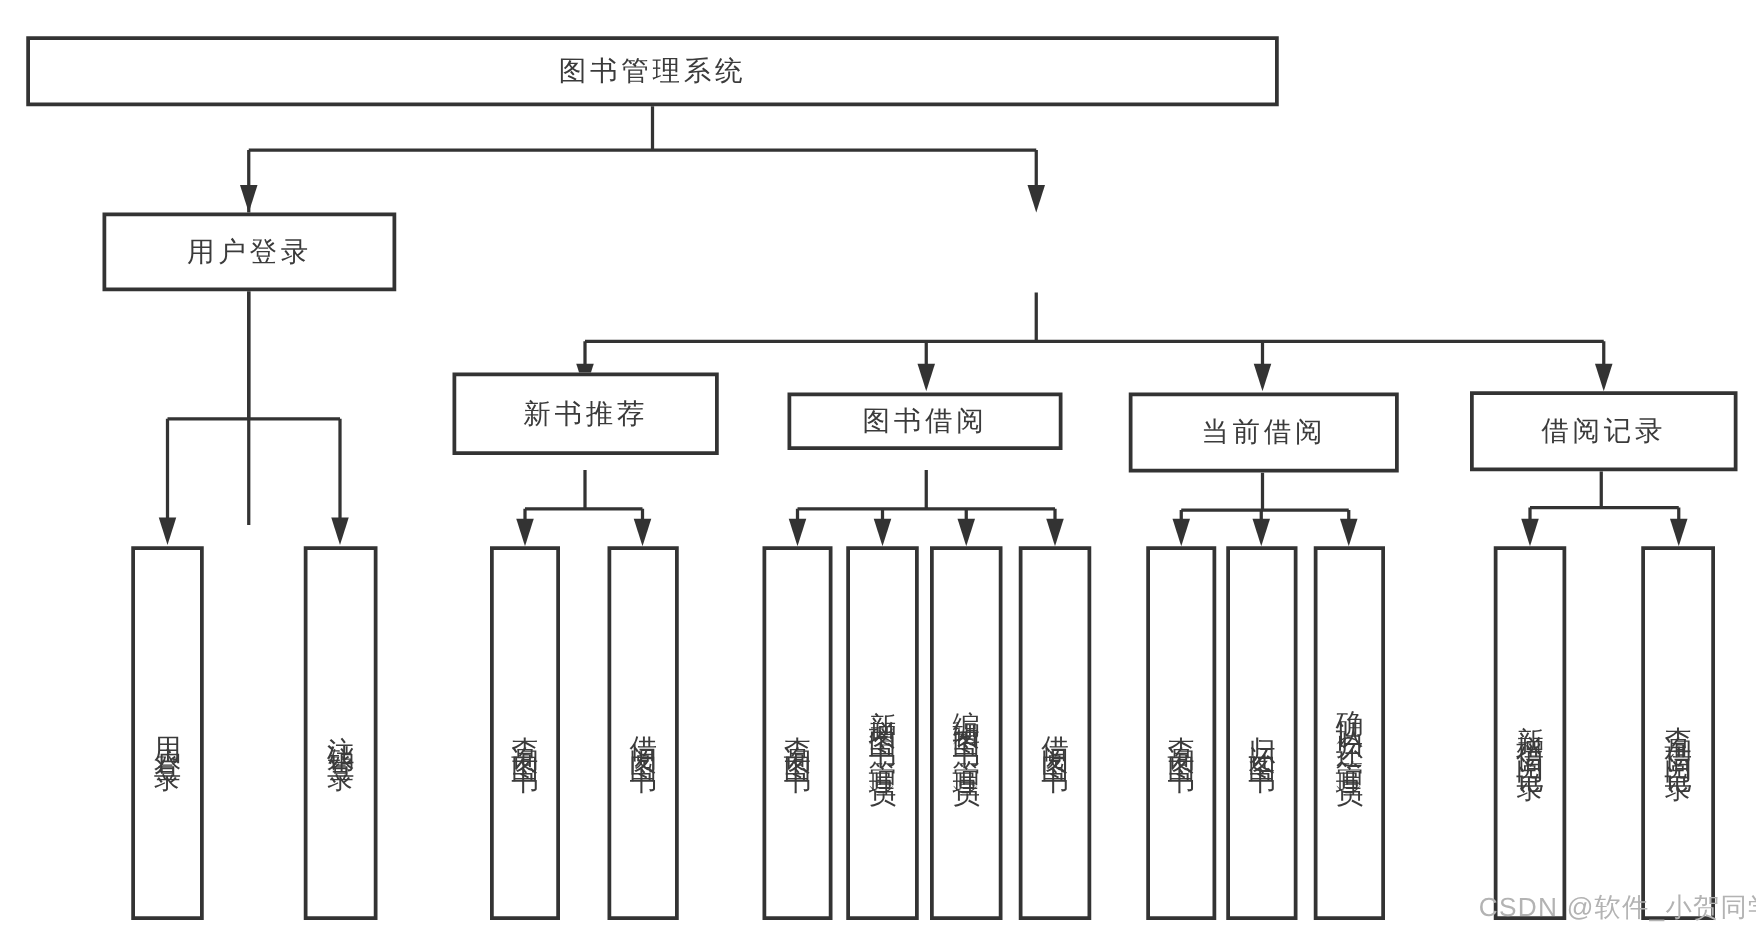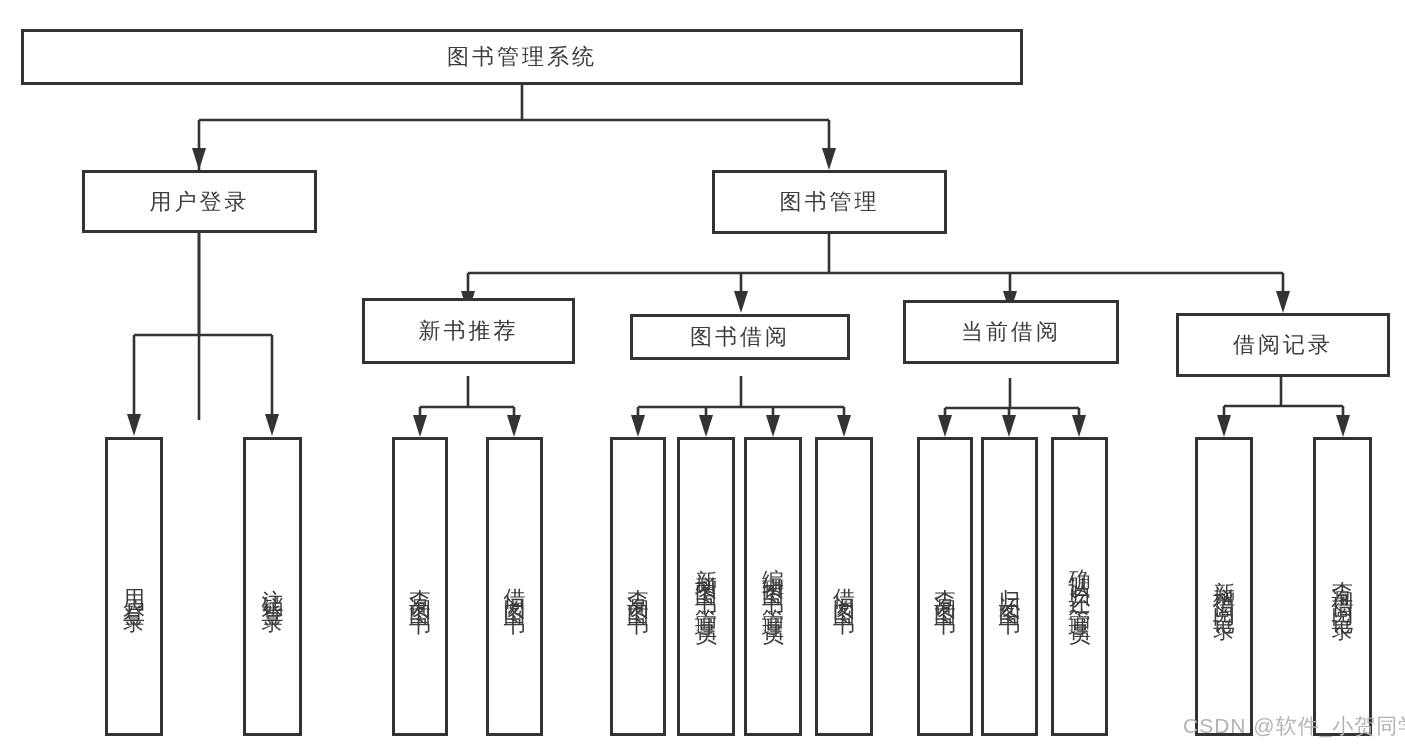--- a/index.html
+++ b/index.html
@@ -30,21 +30,21 @@
     letter-spacing:8px;
     line-height:1.1;
     white-space:nowrap;
   }
   
   .n-root{left:21px;top:13px;width:1002px;height:56px;margin-top:16px;}
   .n-l2a{left:82px;top:170px;width:235px;height:63px;}
   .n-l2b{left:712px;top:170px;width:235px;height:64px;}
   .n-l3a{left:362px;top:298px;width:213px;height:66px;}
   .n-l3b{left:630px;top:314px;width:220px;height:46px;}
-  .n-l3c{left:903px;top:300px;width:216px;height:64px;text-align:right;}
+  .n-l3c{left:903px;top:314px;width:216px;height:64px;text-align:right;}
   .n-l3d{left:1176px;top:313px;width:214px;height:64px;}
   .v{top:437px;height:299px;}
   .n-g1a{left:105px;width:58px;}
   .n-g1b{left:243px;width:59px;}
   .n-g2a{left:392px;width:56px;}
   .n-g2b{left:486px;width:57px;}
   .n-g3a{left:610px;width:56px;}
   .n-g3b{left:677px;width:58px;}
   .n-g3c{left:744px;width:58px;}
   .n-g3d{left:815px;width:58px;}
@@ -114,23 +114,20 @@
     </g>
   </svg>
 
   <div class="node h n-root">
     <span>图书管理系统</span>
   </div>
 
   <div class="node h n-l2a">
     <span>用户登录</span>
   </div>
-  <div class="node h n-l2b">
-    <span>图书管理</span>
-  </div>
 
   <div class="node h n-l3a">
     <span>新书推荐</span>
   </div>
   <div class="node h n-l3b">
     <span>图书借阅</span>
   </div>
   <div class="node h n-l3c">
     <span>当前借阅</span>
   </div>

